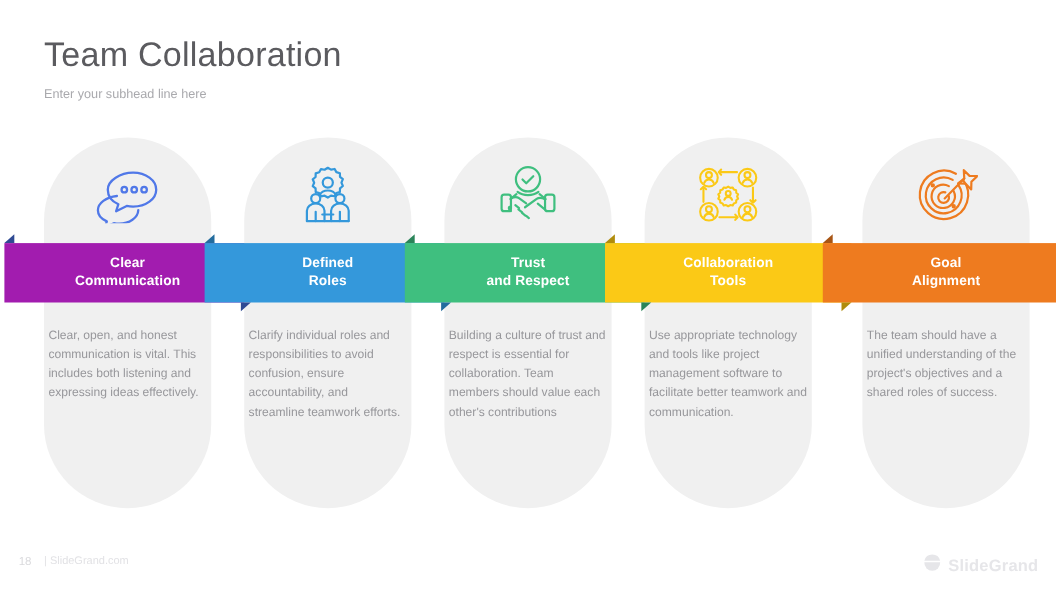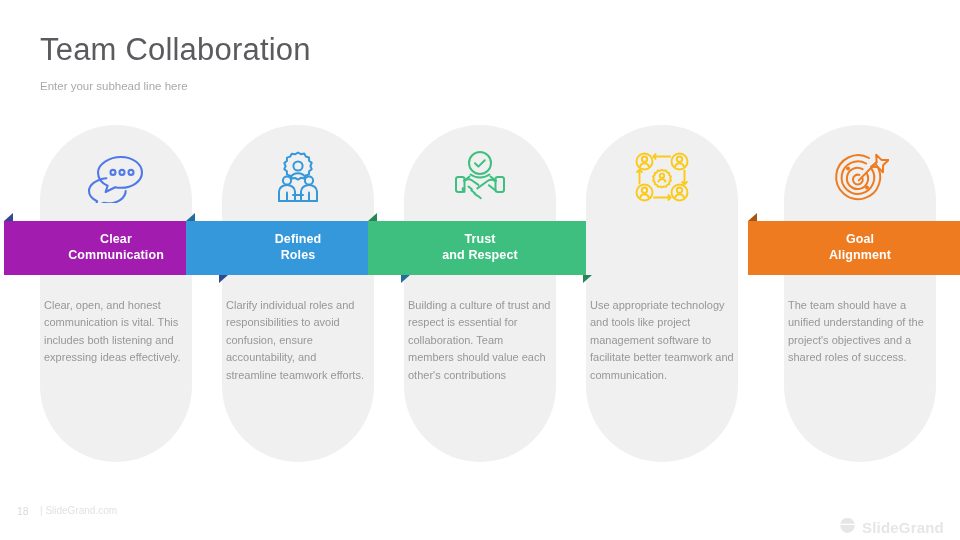--- a/index.html
+++ b/index.html
@@ -72,21 +72,21 @@
   
   .foot-num{
     position:absolute;left:17px;top:505px;
     font-size:10.5px;color:#dadadd;font-weight:400;
   }
   .foot-site{
     position:absolute;left:40px;top:505px;
     font-size:10px;color:#e2e2e5;font-weight:400;white-space:nowrap;
   }
   .brand{
-    position:absolute;right:16px;top:517px;
+    position:absolute;right:16px;top:503px;
     display:flex;align-items:center;gap:6px;
   }
   .brand-text{
     font-size:15px;color:#e6e6e9;font-weight:bold;letter-spacing:.2px;
   }
 </style>
 </head>
 <body>
 
 <div id="slide">
@@ -198,20 +198,28 @@
         <path d="M22 7.5h16"></path>
           <path d="M23.6 5.1L21.4 7.5l2.2 2.4"></path>
         <path d="M52.5 21.5v13"></path>
           <path d="M50.1 33l2.4 2.2 2.4-2.2"></path>
         <path d="M38 48.5H22"></path>
           <path d="M36.4 46.1l2.2 2.4-2.2 2.4"></path>
         <path d="M7.5 34.5v-13"></path>
           <path d="M9.9 23l-2.4-2.2L5.1 23"></path>
       </svg>
     </div>
+    <div class="banner" style="background:#fbc916;">
+      <div class="fold-tl" style="border-bottom-color:#b08c0c;"></div>
+      <div class="fold-br" style="border-top-color:#b08c0c;"></div>
+      <div class="btxt">
+        <span>Collaboration</span><br>
+        <span>Tools</span>
+      </div>
+    </div>
     <div class="body">Use appropriate technology and tools like project management software to facilitate better teamwork and communication.</div>
   </div>
 
   <div class="col" id="col4" style="left:784px;">
     <div class="pill"></div>
     <div class="icon-wrap">
       <svg width="58" height="56" viewBox="0 0 58 56" fill="none" stroke="#ee7b1f" stroke-width="2" stroke-linecap="round" stroke-linejoin="round">
         <path d="M44.5 14.6A22 22 0 1 1 38 9"></path>
         <path d="M40.5 19.6a16.3 16.3 0 1 1-5.4-5.1"></path>
         <path d="M36 24.8a10.6 10.6 0 1 1-4.4-4.6"></path>

